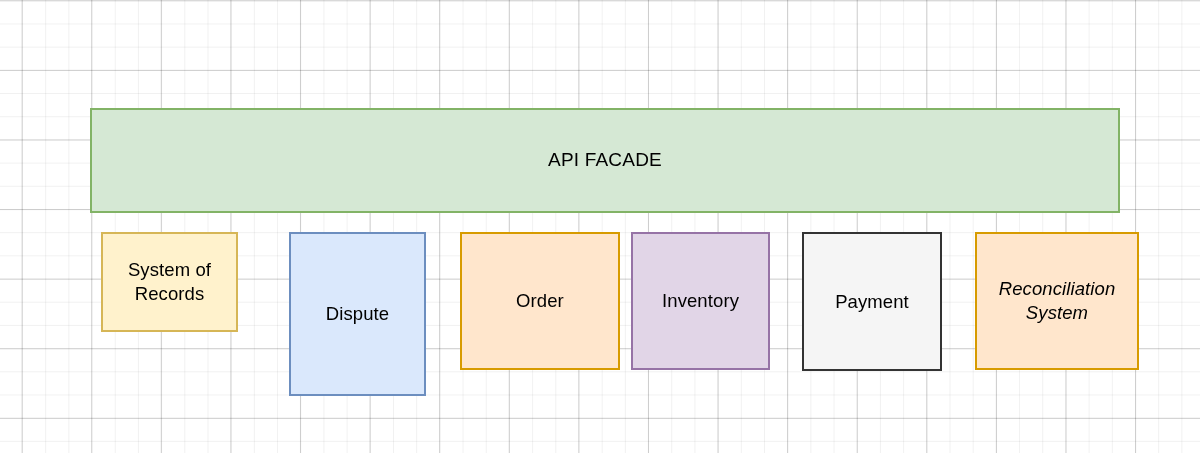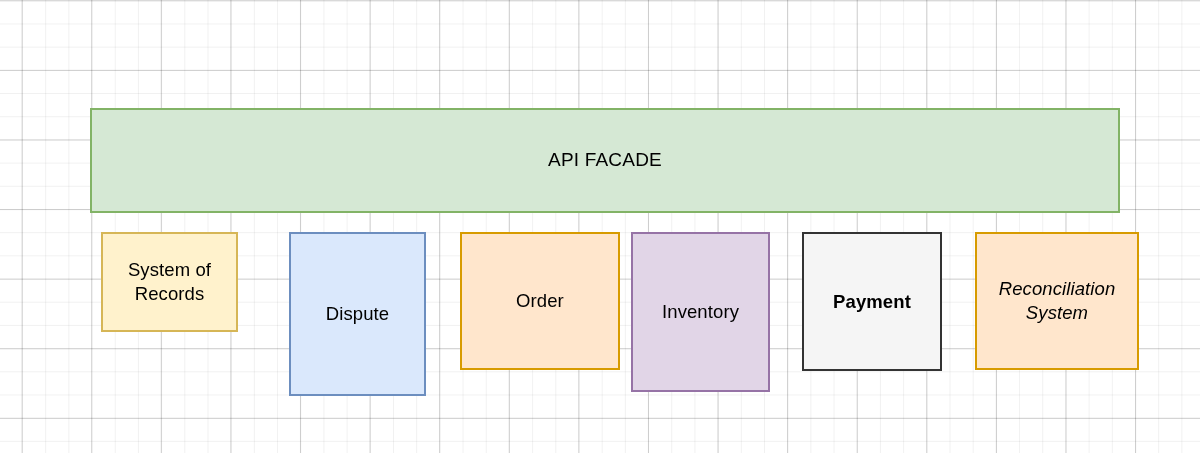--- a/index.html
+++ b/index.html
@@ -80,25 +80,25 @@
   </div>
 
   <div class="node node-service" style="left: 289px; top: 232px; width: 137px; height: 164px; background-color: rgb(218, 232, 252); border-color: rgb(108, 142, 191);">
     <span>Dispute</span>
   </div>
 
   <div class="node node-service" style="left: 460px; top: 232px; width: 160px; height: 138px; background-color: rgb(255, 230, 204); border-color: rgb(215, 155, 0);">
     <span>Order</span>
   </div>
 
-  <div class="node node-service" style="left: 631px; top: 232px; width: 139px; height: 160px; background-color: rgb(225, 213, 231); border-color: rgb(150, 115, 166);">
+  <div class="node node-service" style="left: 631px; top: 232px; width: 139px; height: 138px; background-color: rgb(225, 213, 231); border-color: rgb(150, 115, 166);">
     <span>Inventory</span>
   </div>
 
-  <div class="node node-service" style="left: 802px; top: 232px; width: 140px; height: 139px; background-color: rgb(245, 245, 245); border-color: rgb(51, 51, 51); font-weight: bold;">
+  <div class="node node-service" style="left: 802px; top: 232px; width: 140px; height: 139px; background-color: rgb(245, 245, 245); border-color: rgb(51, 51, 51);">
     <span>Payment</span>
   </div>
 
   <div class="node node-service" style="left: 975px; top: 232px; width: 164px; height: 138px; background-color: rgb(255, 230, 204); border-color: rgb(215, 155, 0); font-style: italic;">
     <span>Reconciliation
 System</span>
   </div>
 
 </div>
 

